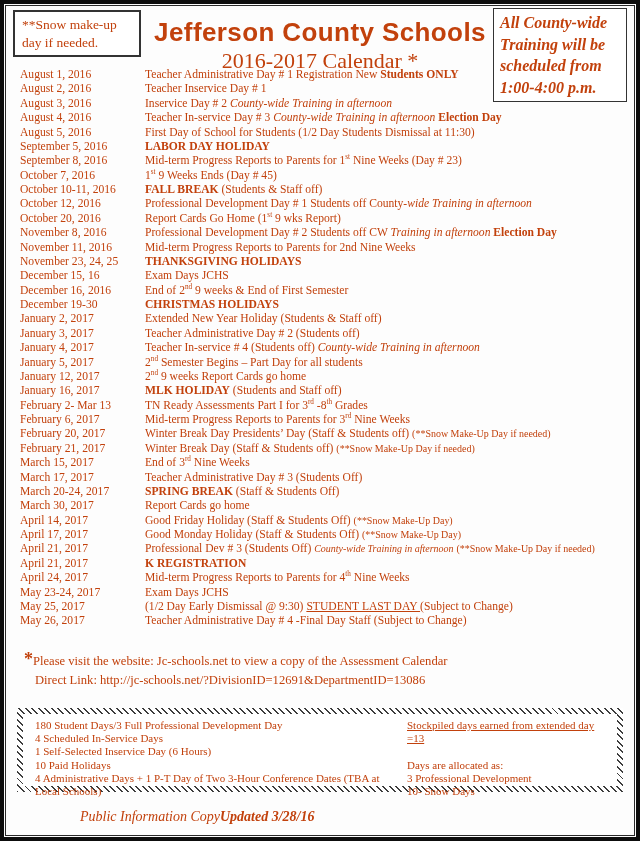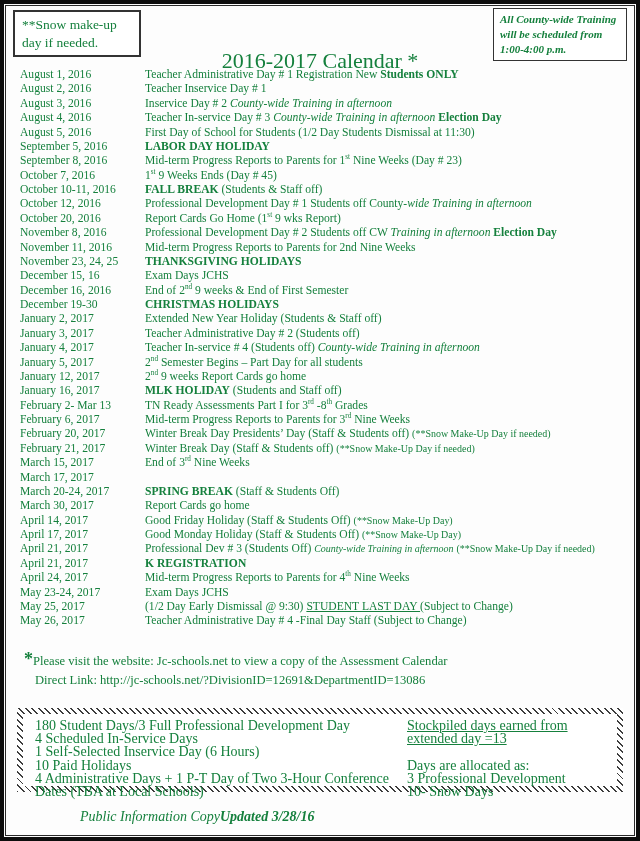--- a/index.html
+++ b/index.html
@@ -4,21 +4,21 @@
 <style>
   html,body { margin:0; padding:0; background:#e8e8e8; }
   .page {
     position:relative;
     width:640px; height:841px;
     margin:0 auto;
     background:#fdfdfd;
     border:4px solid #0d0d0d;
     box-sizing:border-box;
     font-family:"Liberation Serif", serif;
-    color:#15803d;
+    color:#c2410c;
     overflow:hidden;
   }
   .inner-frame {
     position:absolute; inset:1px;
     border:1px solid #2a2a2a;
     pointer-events:none;
   }
   
   .snow-box {
     position:absolute; left:9px; top:6px; width:110px;
@@ -32,21 +32,21 @@
     font-weight:bold; font-size:26px; letter-spacing:0.4px;
     margin:0;
   }
   .doc-subtitle {
     position:absolute; top:44px; left:0; right:0;
     text-align:center; font-size:22px; margin:0; font-weight:normal;
   }
   .training-box {
     position:absolute; right:9px; top:4px; width:120px;
     border:1px solid #333; padding:3px 6px;
-    font-size:11px; font-weight:bold; font-style:italic;
+    font-size:16px; font-weight:bold; font-style:italic;
     line-height:1.35; background:#fff;
   }
   
   .calendar { position:absolute; top:64px; left:16px; right:18px; }
   .cal-row { display:flex; font-size:11.6px; line-height:14.38px; white-space:nowrap; }
   .cal-date { flex:0 0 118px; }
   .cal-desc { flex:1;margin-left:7px; }
   .s-b { font-weight:bold; }
   .s-i { font-style:italic; }
   .s-u { text-decoration:underline; }
@@ -59,21 +59,21 @@
   .footnote-line2 { padding-left:11px; }
   
   .summary {
     position:absolute; top:704px; left:13px; right:13px; height:84px;
     background:repeating-linear-gradient(45deg, #3d3d3d 0 1.4px, #ffffff 1.4px 4.6px);
     padding:6px; box-sizing:border-box;
   }
   .summary-inner {
     background:#fff; width:100%; height:100%;
     display:flex; padding:5px 12px; box-sizing:border-box;
-    font-size:14px; line-height:13.2px;justify-content:center;
+    font-size:11px; line-height:13.2px;justify-content:center;
   }
   .summary-left { flex:0 0 372px; }
   .summary-right { flex:1; }
   
   .footer {
     position:absolute; top:805px; left:0; right:0;
     display:flex; justify-content:flex-start;
     padding:0 66px 0 76px;
     font-size:14px; font-style:italic;
   }
@@ -81,20 +81,21 @@
 </style>
 </head>
 <body>
 
 <div class="page">
   <div class="inner-frame"></div>
 
   <div class="snow-box">
     <span>**Snow make-up day if needed.</span>
   </div>
+  <h1 class="doc-title">Jefferson County Schools</h1>
   <h2 class="doc-subtitle">2016-2017 Calendar *</h2>
   <div class="training-box">
     <span>All County-wide Training will be scheduled from 1:00-4:00 p.m.</span>
   </div>
 
   <div class="calendar">
       <div class="cal-row">
         <span class="cal-date">August 1, 2016</span>
         <span class="cal-desc"><span>Teacher Administrative Day # 1 Registration New </span><span class="s-b">Students ONLY</span></span>
       </div>
@@ -201,20 +202,21 @@
       <div class="cal-row">
         <span class="cal-date">February 21, 2017</span>
         <span class="cal-desc"><span>Winter Break Day (Staff &amp; Students off) </span><span class="s-small">(**Snow Make-Up Day if needed)</span></span>
       </div>
       <div class="cal-row">
         <span class="cal-date">March 15, 2017</span>
         <span class="cal-desc"><span>End of 3</span><span class="s-sup">rd</span><span> Nine Weeks</span></span>
       </div>
       <div class="cal-row">
         <span class="cal-date">March 17, 2017</span>
+        <span class="cal-desc"><span>Teacher Administrative Day # 3 (Students Off)</span></span>
       </div>
       <div class="cal-row">
         <span class="cal-date">March 20-24, 2017</span>
         <span class="cal-desc"><span class="s-b">SPRING BREAK</span><span> (Staff &amp; Students Off)</span></span>
       </div>
       <div class="cal-row">
         <span class="cal-date">March 30, 2017</span>
         <span class="cal-desc"><span>Report Cards go home</span></span>
       </div>
       <div class="cal-row">

